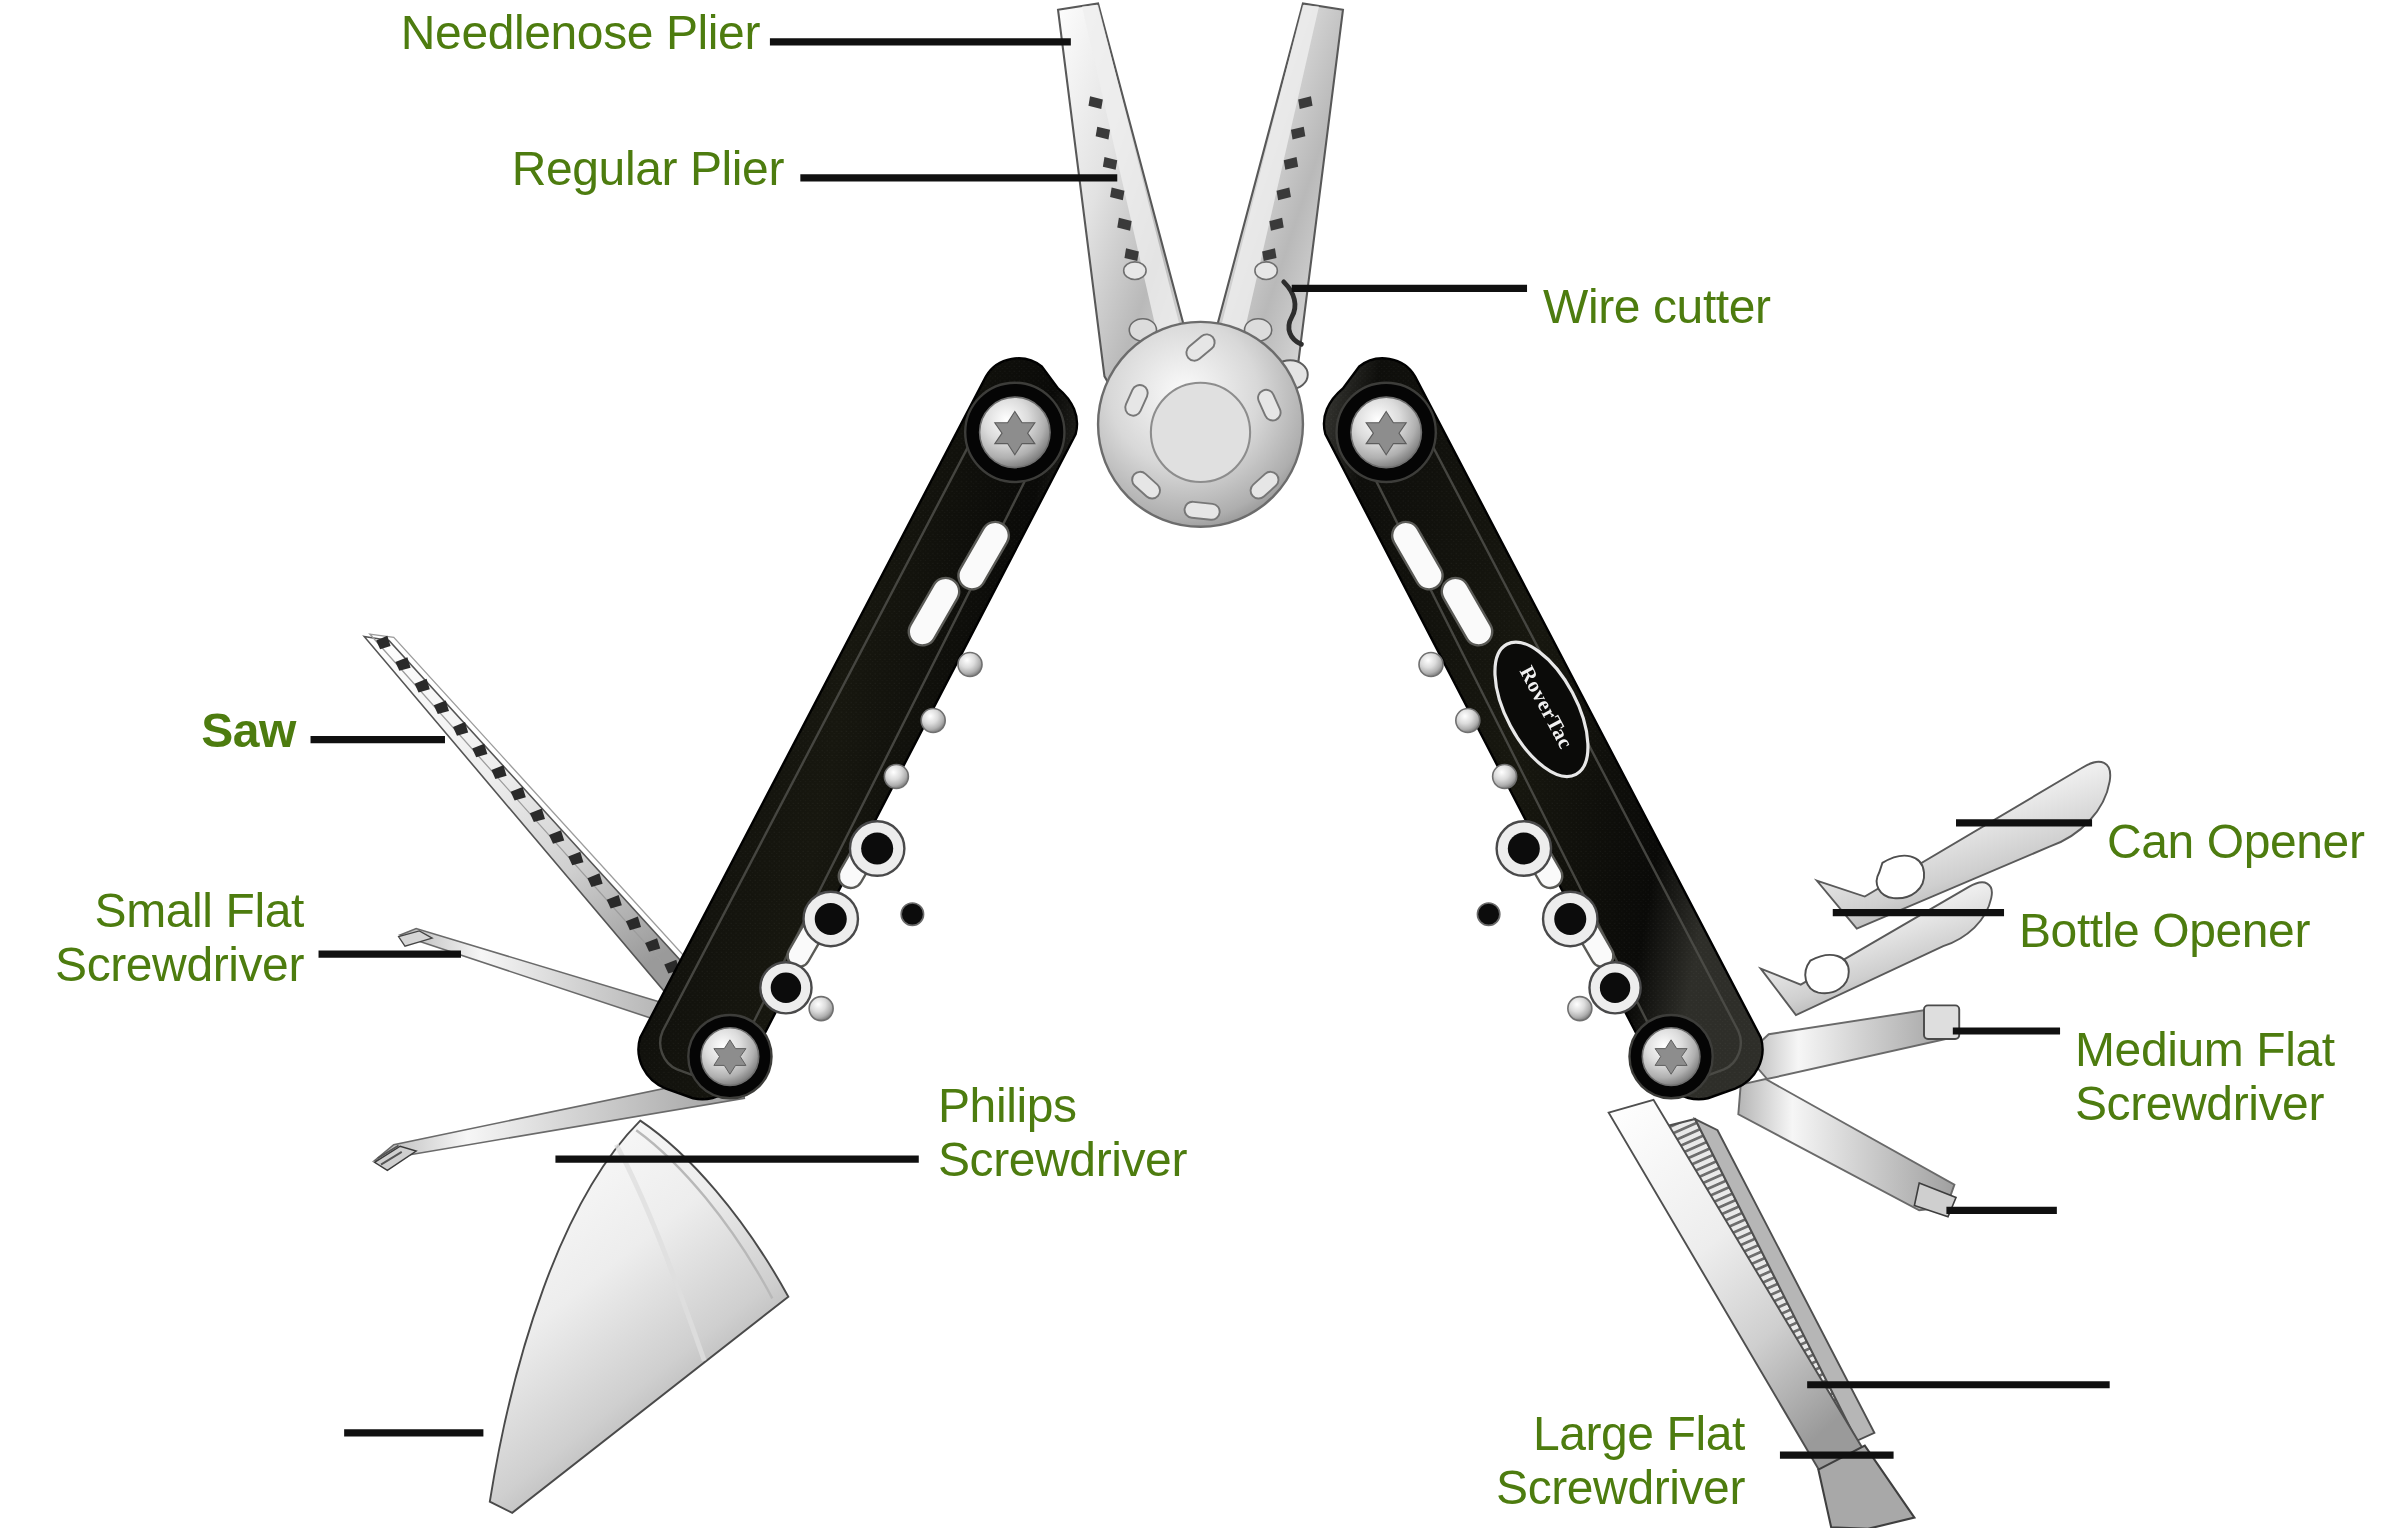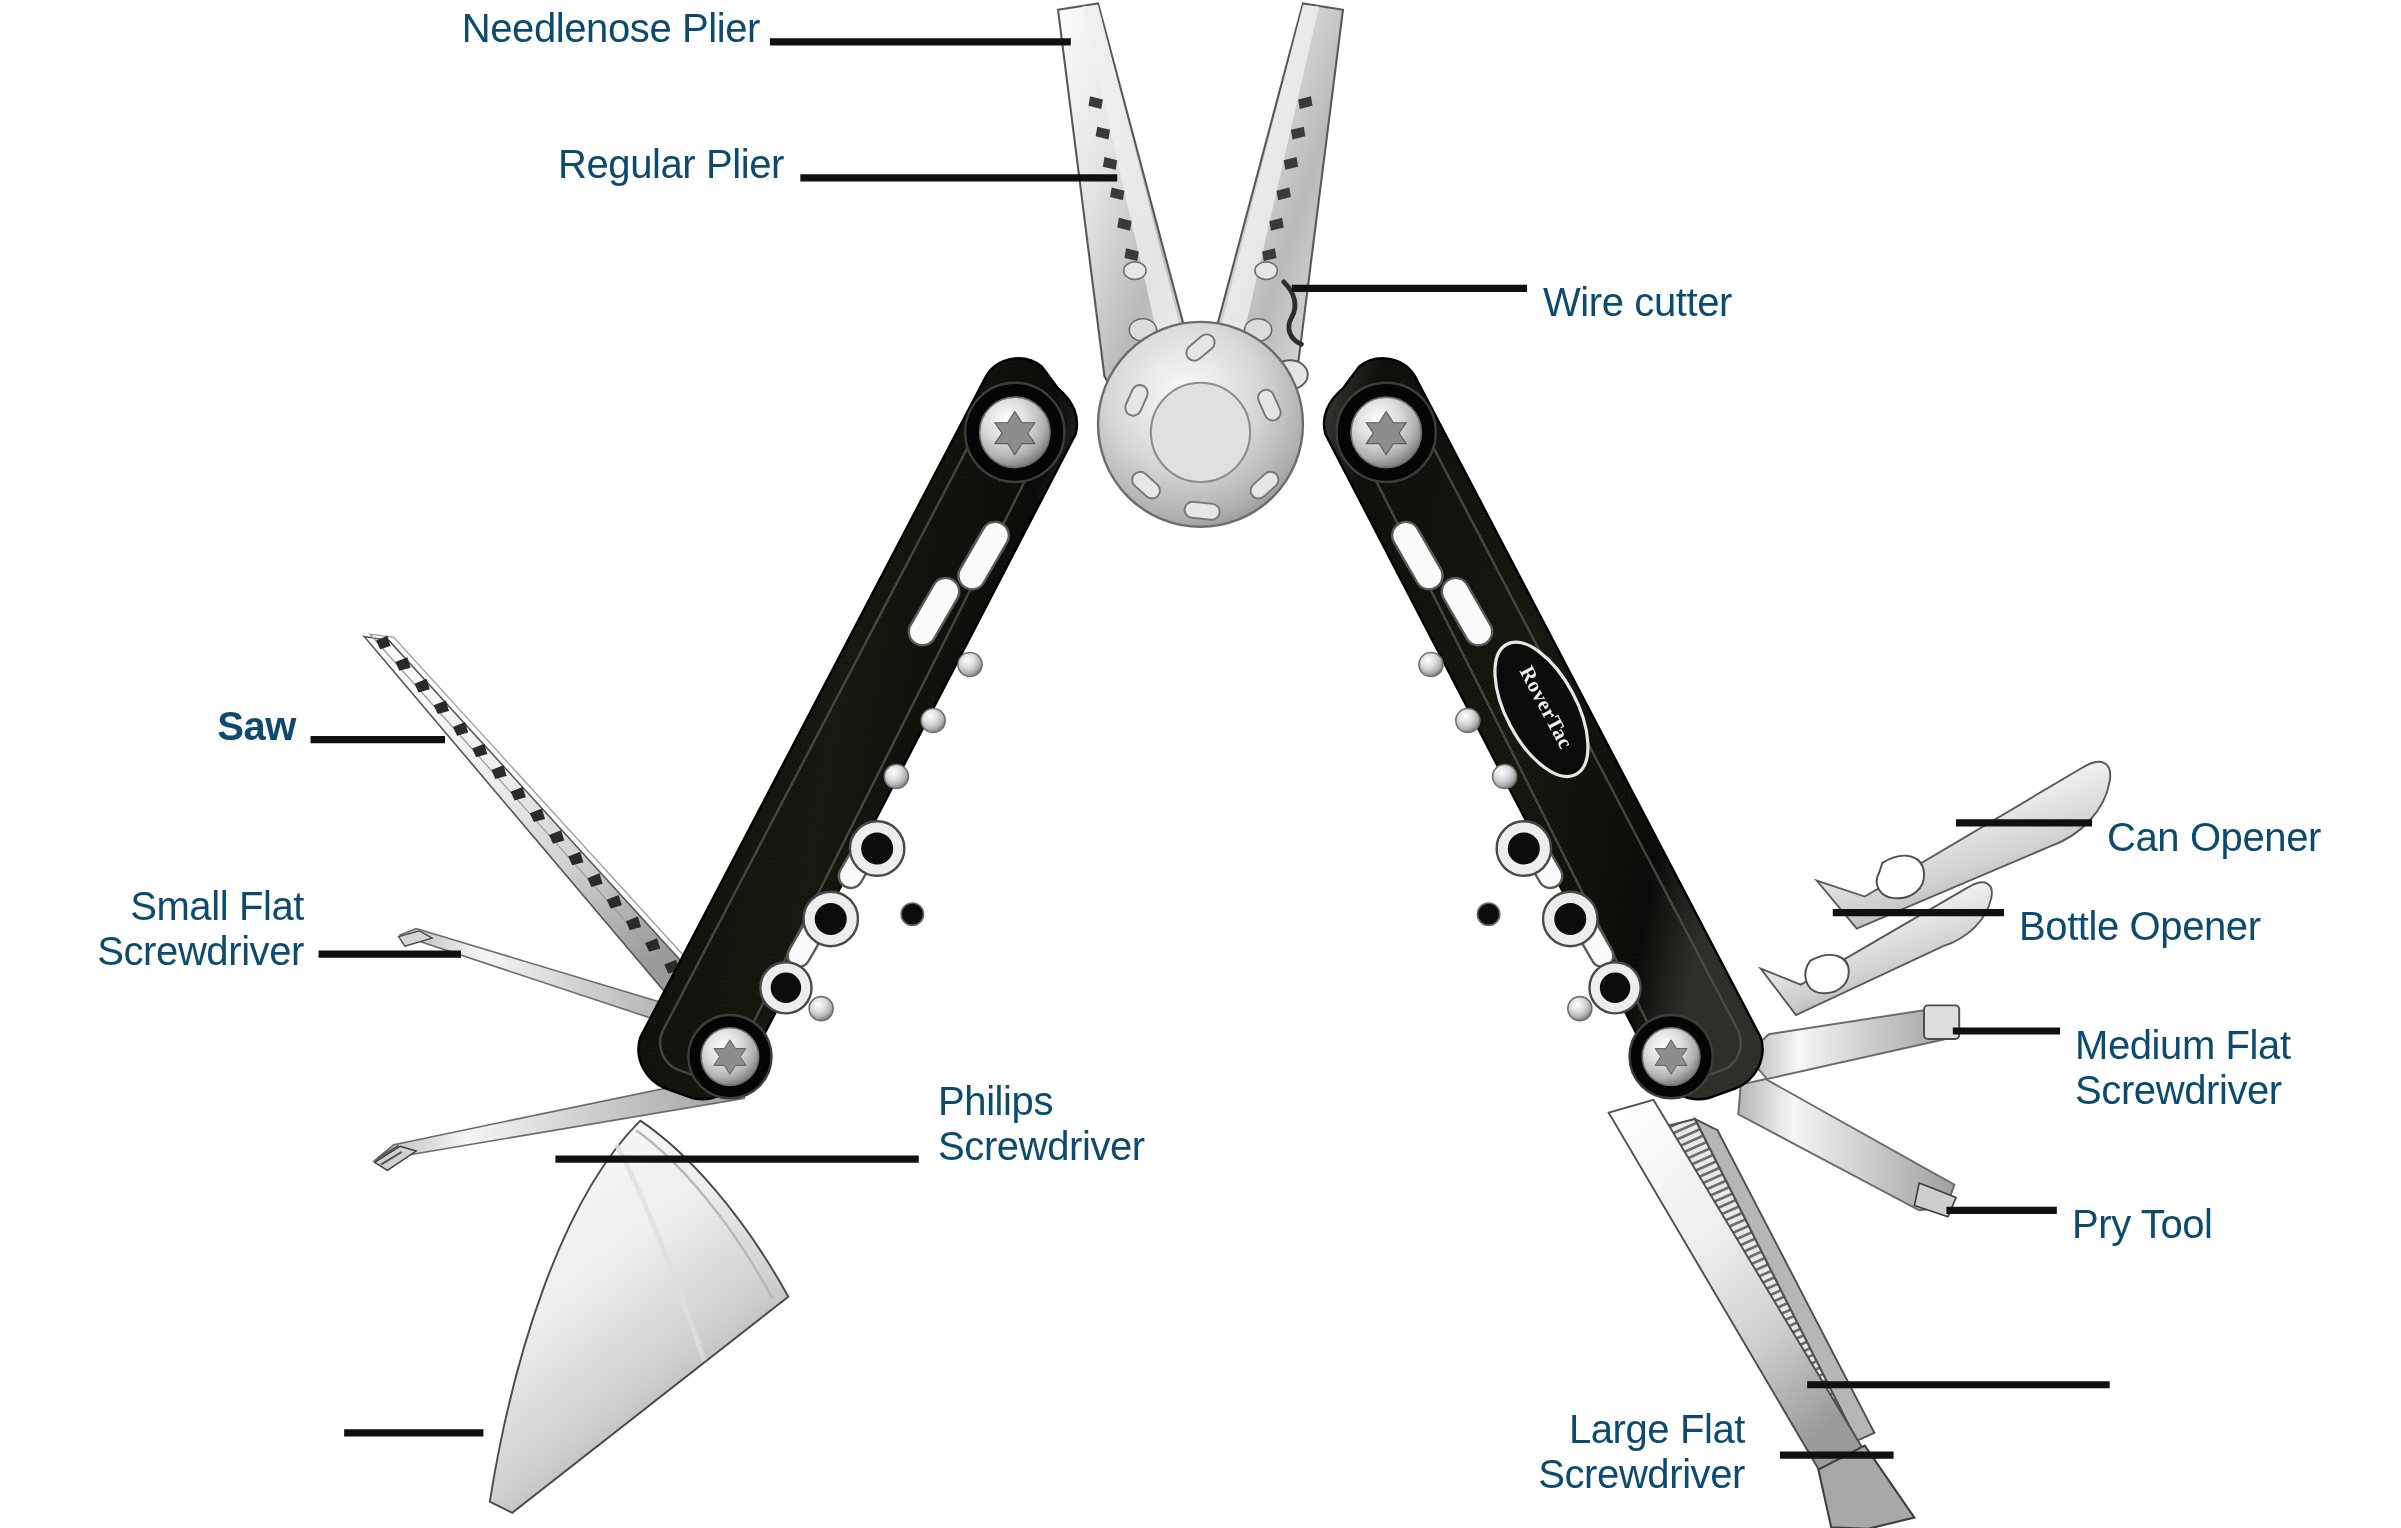--- a/index.html
+++ b/index.html
@@ -16,22 +16,22 @@
   }
   #diagram-svg{
     position:absolute;
     left:0; top:0;
     width:2401px;
     height:1529px;
   }
   
   .label{
     position:absolute;
-    color:#0c4a6e;
-    font-size:40px;
+    color:#4d7c0f;
+    font-size:48px;
     line-height:1.12;
     letter-spacing:-0.4px;
     white-space:pre-line;
     font-weight:400;
   }
   .label.r{ text-align:left;margin-top:27px; }
   .label.l{ text-align:right; }
   .brand-text{
     font-size:21px;
     color:#f2f2f2;
@@ -353,20 +353,19 @@
 Screwdriver</div>
 
 
   <div class="label r" style="left:2107px; top:788px; width:336px;">Can Opener</div>
 
   <div class="label r" style="left:2019px; top:877px; width:400px;">Bottle Opener</div>
 
   <div class="label r" style="left:2075px; top:996px; width:344px;">Medium Flat
 Screwdriver</div>
 
-  <div class="label r" style="left:2072px; top:1175px; width:320px;">Pry Tool</div>
 
 
   <div class="label l" style="left:1305px; top:1407px; width:440px;">Large Flat
 Screwdriver</div>
 
 </div>
 
 
 </body></html>

